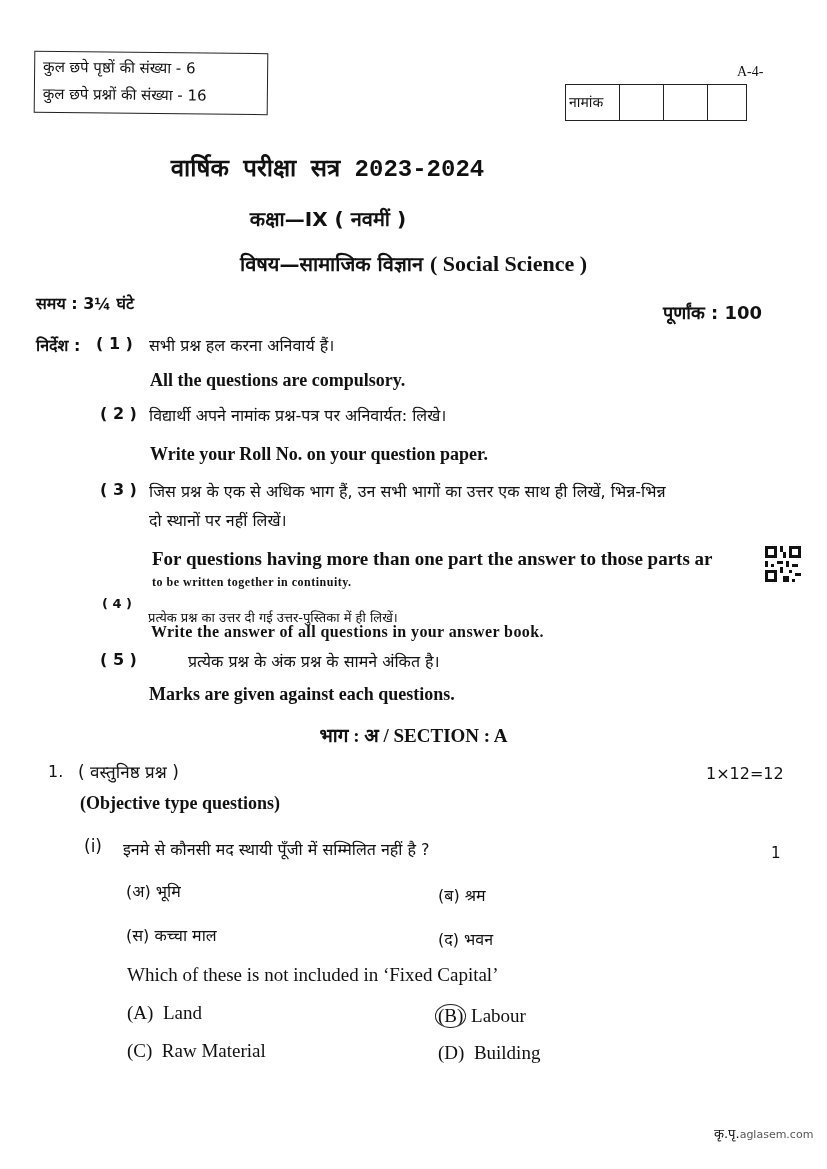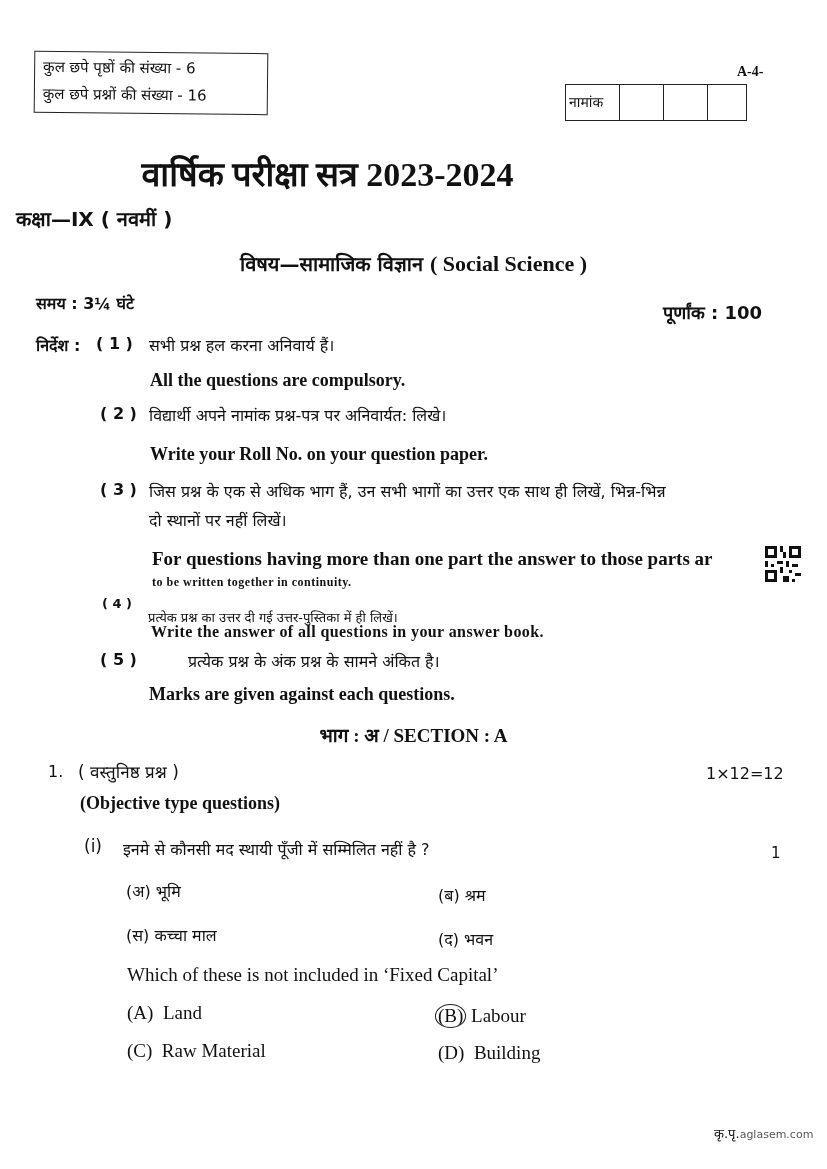--- a/index.html
+++ b/index.html
@@ -13,40 +13,40 @@
   
   .count-box {
     left: 34px; top: 52px; width: 234px; height: 62px;
     border: 1.5px solid #222; transform: rotate(0.6deg);
     padding: 2px 8px; box-sizing: border-box;
     font-family: "DejaVu Sans", sans-serif; font-size: 15px; line-height: 27px;
   }
   .count-box div { white-space: nowrap; }
 
   
-  .code-label { left: 737px; top: 64px; font-size: 14px; font-weight: bold; }
+  .code-label { left: 737px; top: 64px; font-size: 14px; font-weight: normal; }
 
   
   .roll-grid {
     left: 565px; top: 84px; height: 35px; display: flex;
     border: 1.5px solid #222;
   }
   .roll-grid .cell { border-left: 1.5px solid #222; width: 44px; height: 35px; box-sizing: border-box; }
   .roll-grid .cell.label {
     border-left: none; width: 53px; font-family: "DejaVu Sans", sans-serif;
     font-size: 14px; line-height: 35px; padding-left: 3px;
   }
   .roll-grid .cell.last { width: 39px; }
 
   .title-main {
     left: 0; width: 655px; top: 150px; text-align: center;
-    font-family: Liberation Serif, serif; font-size: 34px; font-weight: bold;
+    font-family: Liberation Mono, monospace; font-size: 24px; font-weight: bold;
   }
   .title-class {
-    left: 16px; width: 656px; top: 205px; 
+    left: 0; width: 656px; top: 205px; text-align: center;
     font-family: "DejaVu Sans", sans-serif; font-size: 20px; font-weight: bold;
   }
   .title-subject {
     left: 0; width: 827px; top: 250px; text-align: center;
     font-family: "DejaVu Sans", sans-serif; font-size: 20px; font-weight: bold;
   }
   .title-subject .en { font-family: "Liberation Serif", serif; font-size: 22px; }
 
   .time { left: 36px; top: 292px; font-family: "DejaVu Sans", sans-serif; font-size: 16px; font-weight: bold; }
   .marks-total { left: 663px; top: 300px; font-family: "DejaVu Sans", sans-serif; font-size: 18px; font-weight: bold; }

